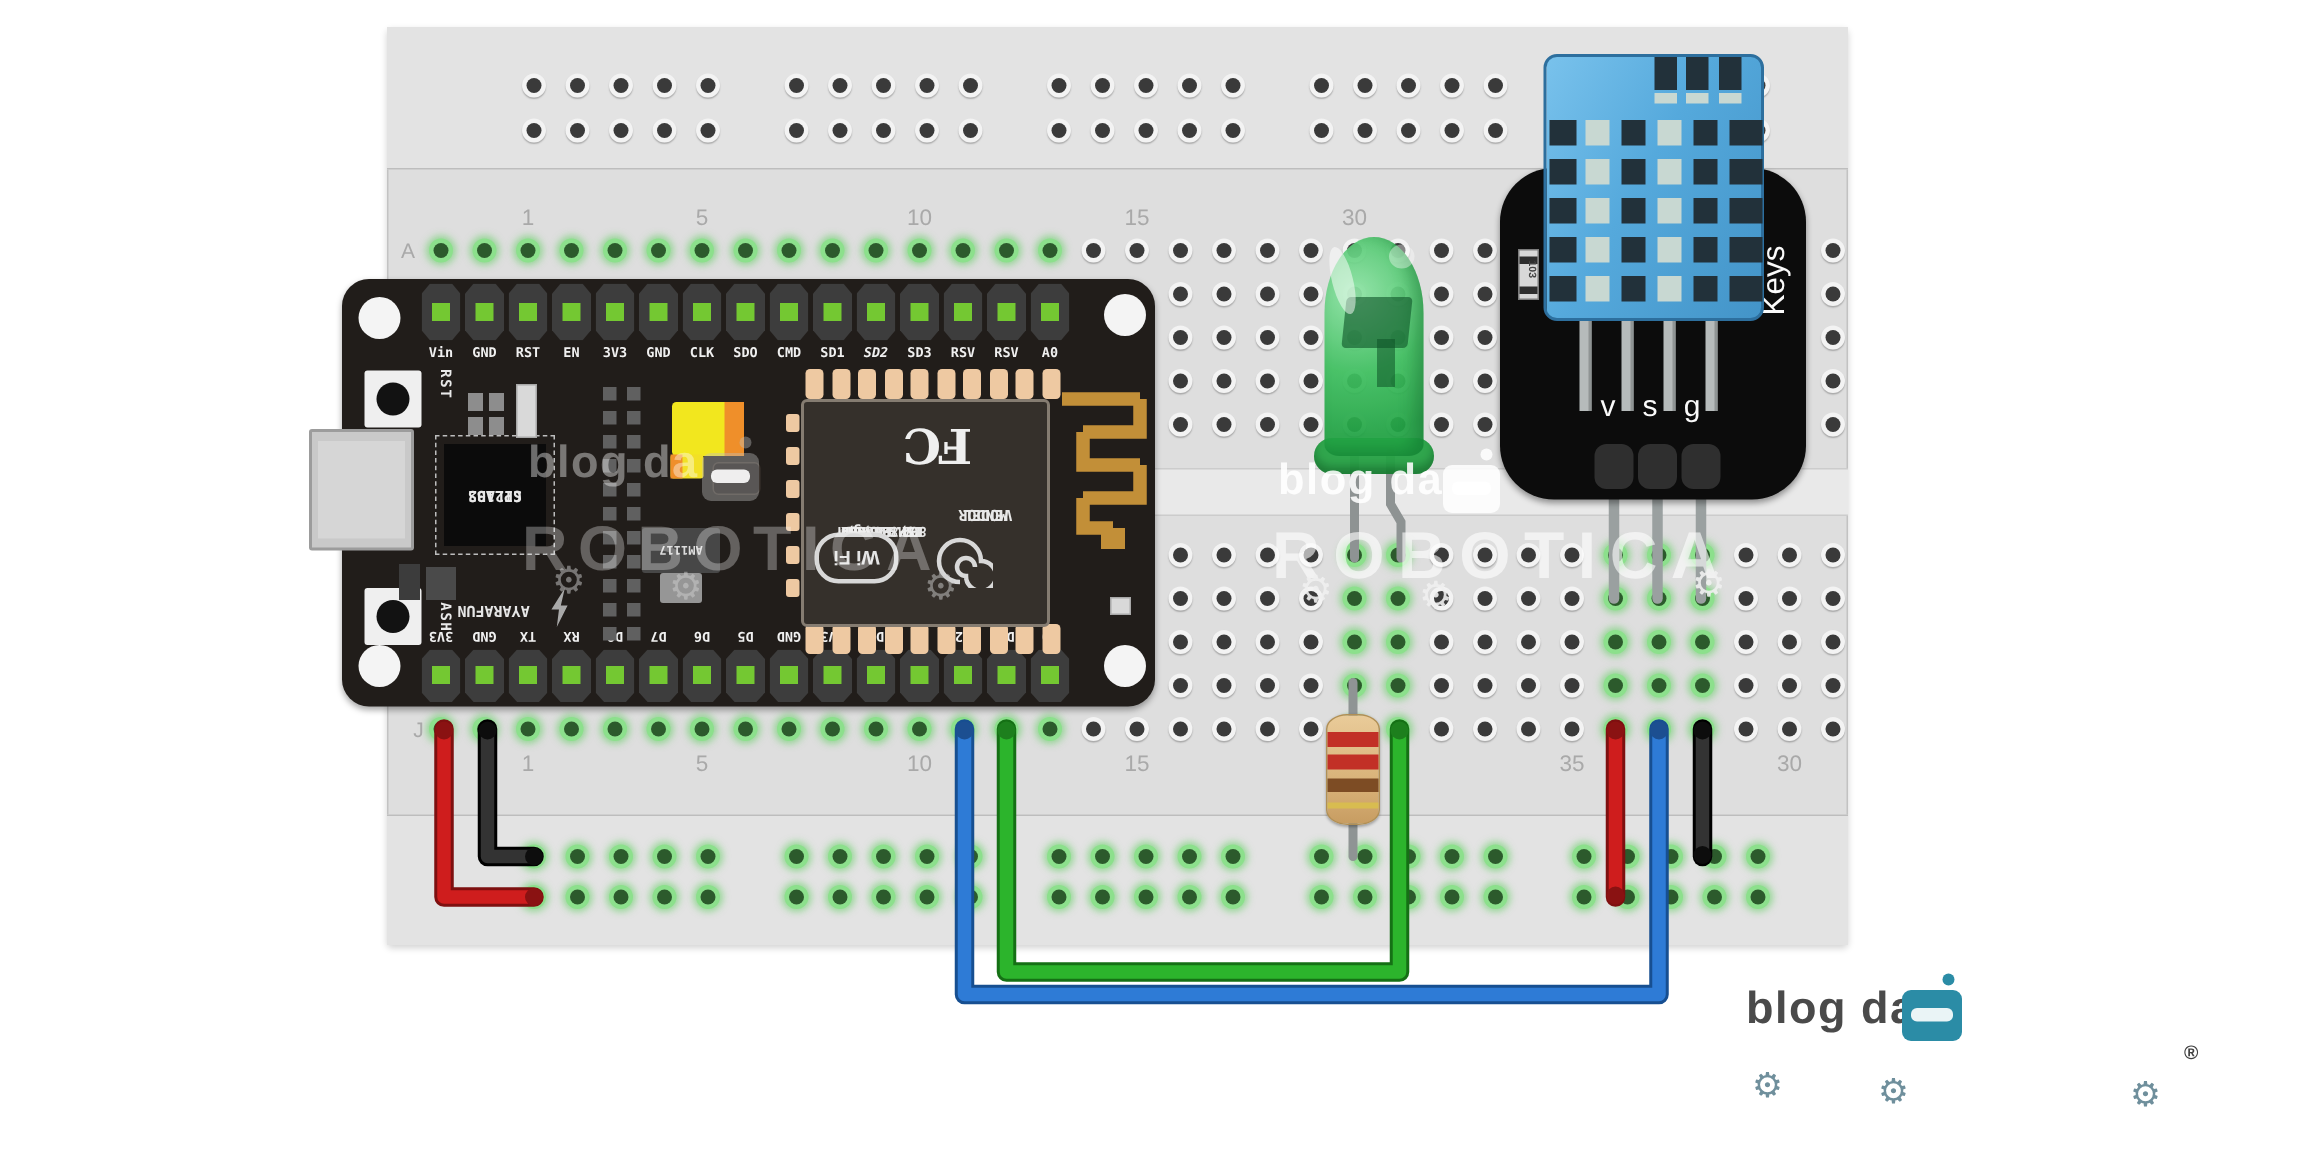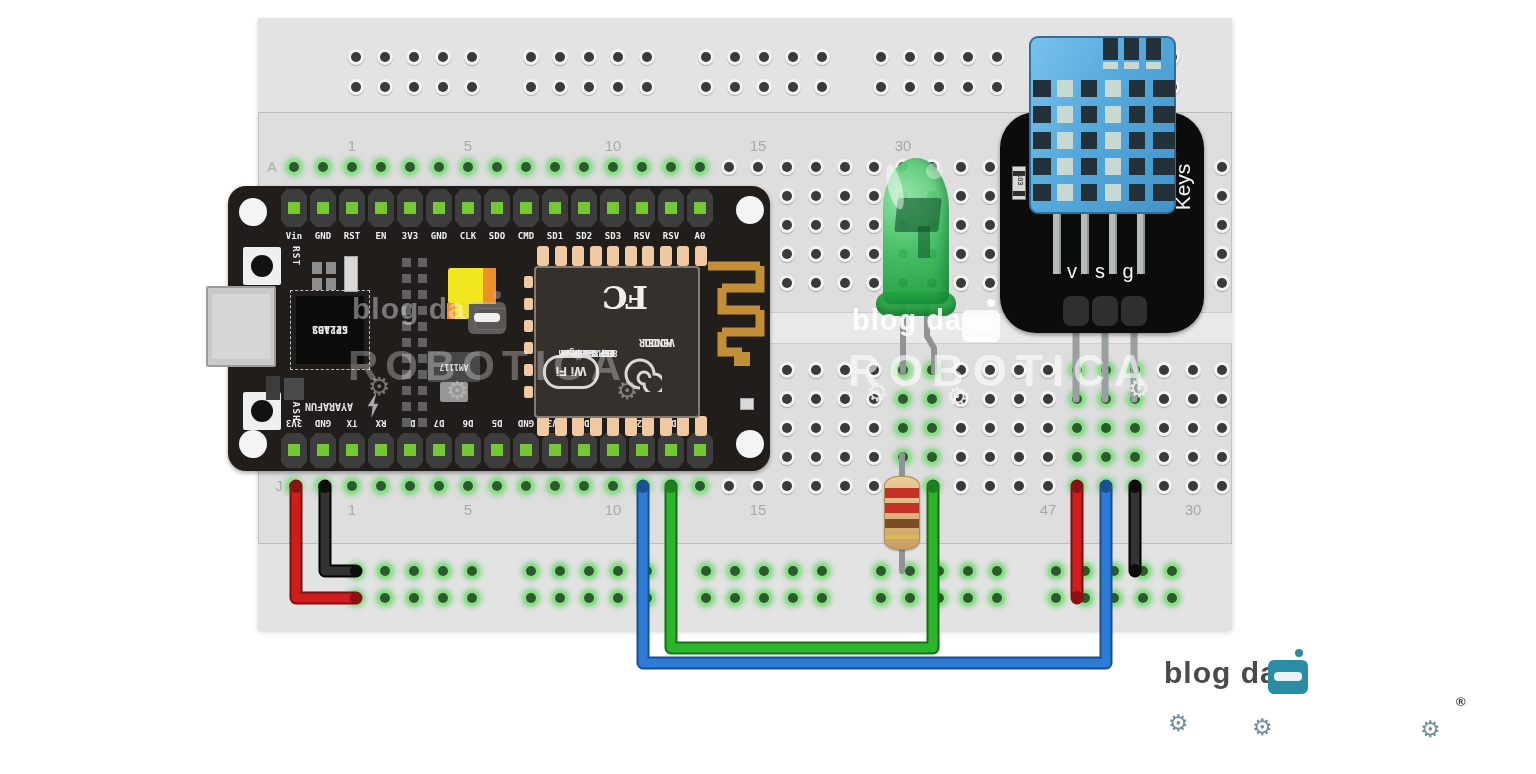--- a/index.html
+++ b/index.html
@@ -572,21 +572,21 @@
       <div class="hole green" style="left: 1164px; top: 590px;"></div>
       <div class="bb-num" style="left: 336px; top: 137px;">1</div>
       <div class="bb-num" style="left: 452px; top: 137px;">5</div>
       <div class="bb-num" style="left: 597px; top: 137px;">10</div>
       <div class="bb-num" style="left: 742px; top: 137px;">15</div>
       <div class="bb-num" style="left: 887px; top: 137px;">30</div>
       <div class="bb-num" style="left: 336px; top: 501px;">1</div>
       <div class="bb-num" style="left: 452px; top: 501px;">5</div>
       <div class="bb-num" style="left: 597px; top: 501px;">10</div>
       <div class="bb-num" style="left: 742px; top: 501px;">15</div>
-      <div class="bb-num" style="left: 1032px; top: 501px;">47</div>
+      <div class="bb-num" style="left: 1032px; top: 501px;">35</div>
       <div class="bb-num" style="left: 1177px; top: 501px;">30</div>
     </div>
   <div class="bb-letter" style="left:264px;top:159px;">A</div>
   <div class="bb-letter" style="left:271px;top:478px;">J</div>
 
   <svg id="wire-svg" width="1536" height="774">
 
     <g stroke="#8e9393" stroke-width="6" fill="none" stroke-linecap="round">
       <path d="M903 300 V372"></path>
         <path d="M927 302 V336 L934 348 V372"></path>
@@ -689,21 +689,21 @@
           <div class="pin-contact"></div>
         </div>
         <div class="mcu-pin-label" style="left: 306px; top: 45px;">CMD</div>
         <div class="mcu-pin" style="left: 336px; top: 3px;">
           <div class="pin-contact"></div>
         </div>
         <div class="mcu-pin-label" style="left: 335px; top: 45px;">SD1</div>
         <div class="mcu-pin" style="left: 365px; top: 3px;">
           <div class="pin-contact"></div>
         </div>
-        <div class="mcu-pin-label" style="left: 364px; top: 45px;">SD2</div>
+        <div class="mcu-pin-label" style="left: 364px; top: 45px; font-style: italic;">SD2</div>
         <div class="mcu-pin" style="left: 394px; top: 3px;">
           <div class="pin-contact"></div>
         </div>
         <div class="mcu-pin-label" style="left: 393px; top: 45px;">SD3</div>
         <div class="mcu-pin" style="left: 423px; top: 3px;">
           <div class="pin-contact"></div>
         </div>
         <div class="mcu-pin-label" style="left: 422px; top: 45px;">RSV</div>
         <div class="mcu-pin" style="left: 452px; top: 3px;">
           <div class="pin-contact"></div>

